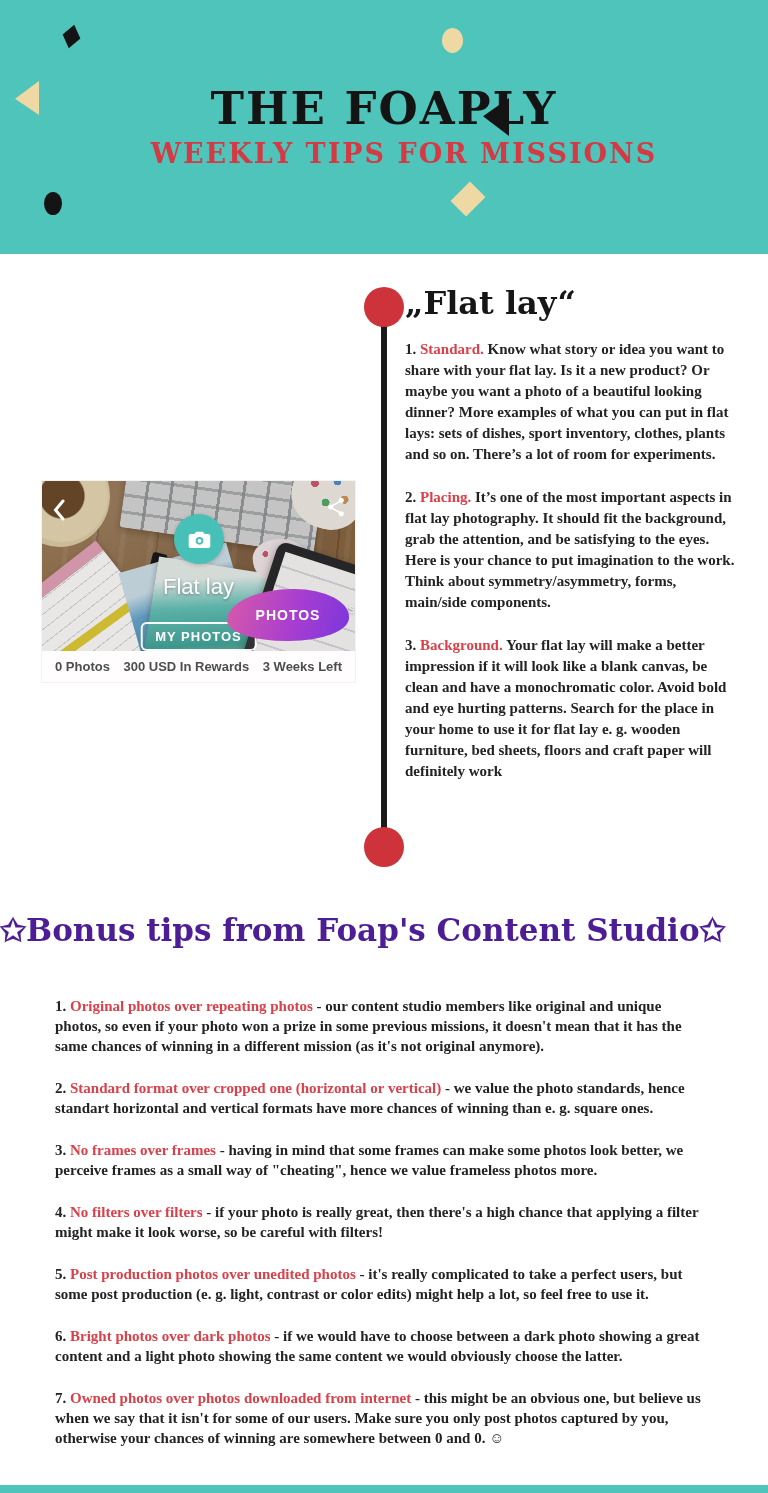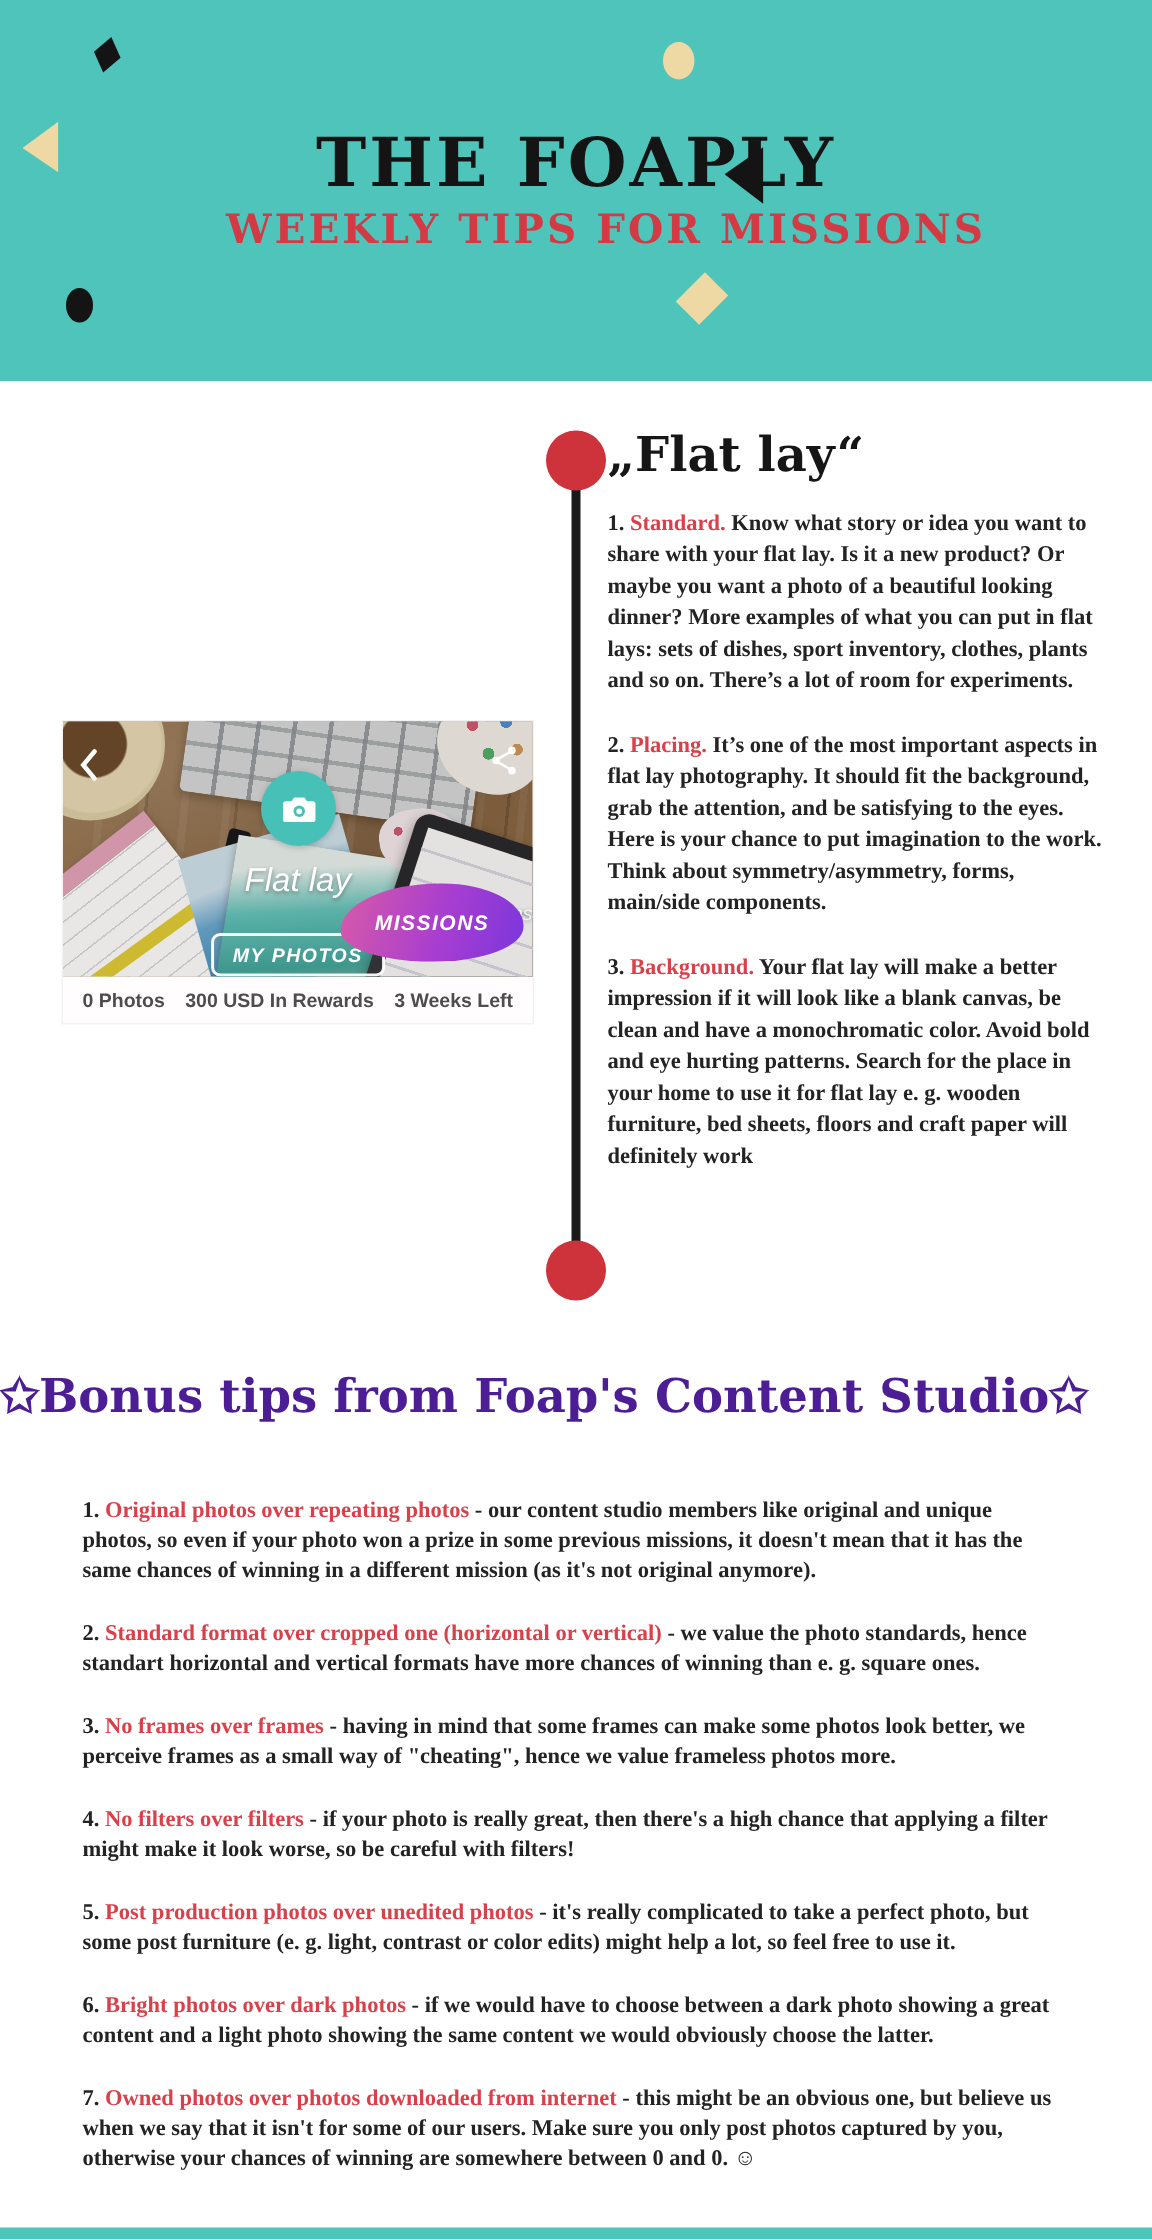--- a/index.html
+++ b/index.html
@@ -40,21 +40,20 @@
   .card {
     position:absolute; left:42px; top:227px; width:313px; background:#fff;
     box-shadow:0 0 0 1px rgba(0,0,0,0.05);
   }
   .photo { position:relative; height:170px; overflow:hidden;
     background:
       radial-gradient(120% 130% at 30% 15%, rgba(255,255,255,0.14), transparent 55%),
       repeating-linear-gradient(96deg, rgba(60,40,22,0.28) 0 2px, transparent 2px 60px),
       repeating-linear-gradient(96deg, rgba(255,255,255,0.06) 0 5px, transparent 5px 28px),
       linear-gradient(110deg, #97754f 0%, #8a6743 35%, #7c5b3b 62%, #8f6d47 100%);
-    font-style: italic;
   }
   .prop { position:absolute; }
   .plate { left:-32px; top:-36px; width:100px; height:102px; border-radius:50%;
     background:radial-gradient(circle at 52% 50%, #6b4a2b 0 30%, #e9dbb6 32% 62%, #ddd0a8 64% 100%); }
   .keyboard { left:82px; top:-20px; width:196px; height:80px; border-radius:4px;
     transform:rotate(8deg);
     background-image:
       repeating-linear-gradient(90deg, transparent 0 21px, rgba(140,144,148,0.85) 21px 24px),
       repeating-linear-gradient(0deg, #d7d9db 0 14px, #abafb2 14px 17px);
     box-shadow:0 3px 6px rgba(40,25,10,0.3); }
@@ -194,21 +193,21 @@
       <div class="cam-circle">
         <svg width="27" height="27" viewBox="0 0 24 24">
           <path d="M9 5L7.4 7.2H4A1.6 1.6 0 0 0 2.4 8.8V18A1.6 1.6 0 0 0 4 19.6h16a1.6 1.6 0 0 0 1.6-1.6V8.8A1.6 1.6 0 0 0 20 7.2h-3.4L15 5H9z" fill="#fff"></path>
           <circle cx="12" cy="13.2" r="3.4" fill="#47c1b7"></circle>
           <circle cx="12" cy="13.2" r="1.7" fill="#fff"></circle>
         </svg>
       </div>
       <div class="photo-title">Flat lay</div>
       <div class="photo-sub">by Foap Missions</div>
       <div class="myphotos-btn">MY PHOTOS</div>
-      <div class="premium-blob">MISSIONS</div>
+      <div class="premium-blob">PHOTOS</div>
     </div>
     <div class="stats">
       <span>0 Photos</span>
       <span>300 USD In Rewards</span>
       <span>3 Weeks Left</span>
     </div>
   </div>
 
   <div class="tl-line"></div>
   <div class="tl-dot top"></div>
@@ -253,21 +252,21 @@
       <span>- having in mind that some frames can make some photos look better, we perceive frames as a small way of "cheating", hence we value frameless photos more.</span>
     </p>
     <p class="btip">
       <span>4.</span>
       <span class="red">No filters over filters</span>
       <span>- if your photo is really great, then there's a high chance that applying a filter might make it look worse, so be careful with filters!</span>
     </p>
     <p class="btip">
       <span>5.</span>
       <span class="red">Post production photos over unedited photos</span>
-      <span>- it's really complicated to take a perfect photo, but some post furniture (e. g. light, contrast or color edits) might help a lot, so feel free to use it.</span>
+      <span>- it's really complicated to take a perfect users, but some post production (e. g. light, contrast or color edits) might help a lot, so feel free to use it.</span>
     </p>
     <p class="btip">
       <span>6.</span>
       <span class="red">Bright photos over dark photos</span>
       <span>- if we would have to choose between a dark photo showing a great content and a light photo showing the same content we would obviously choose the latter.</span>
     </p>
     <p class="btip">
       <span>7.</span>
       <span class="red">Owned photos over photos downloaded from internet</span>
       <span>- this might be an obvious one, but believe us when we say that it isn't for some of our users. Make sure you only post photos captured by you, otherwise your chances of winning are somewhere between 0 and 0. ☺</span>

